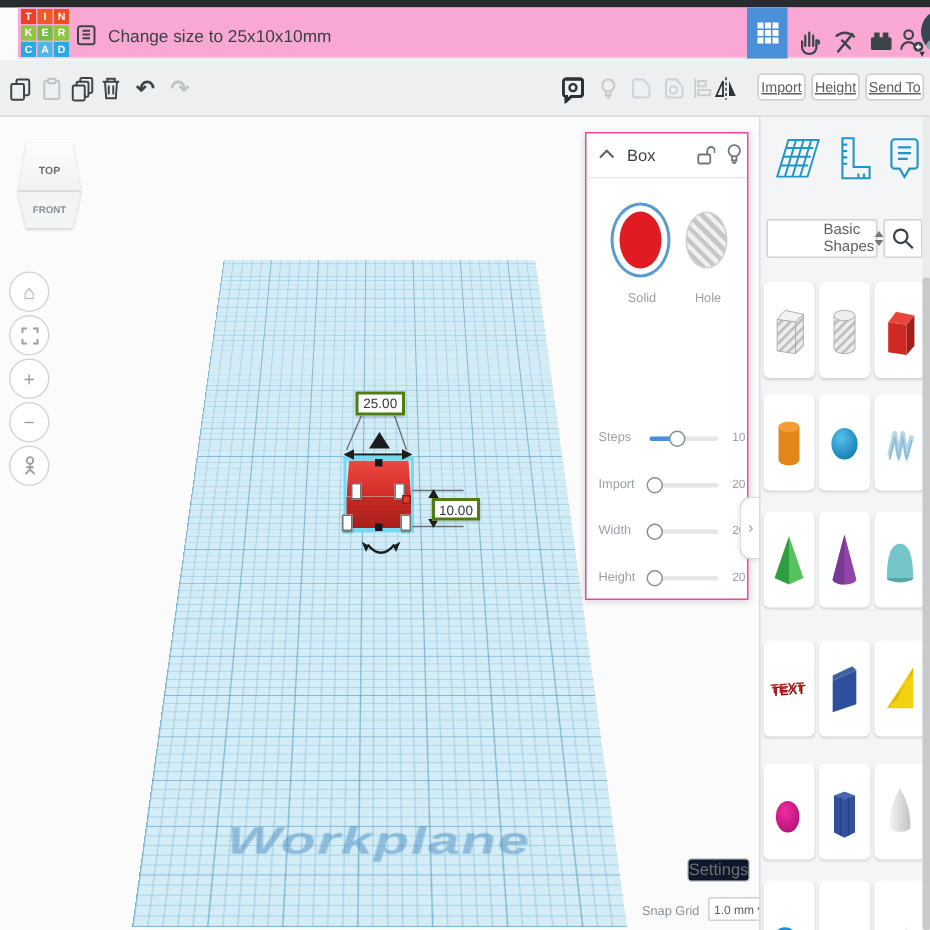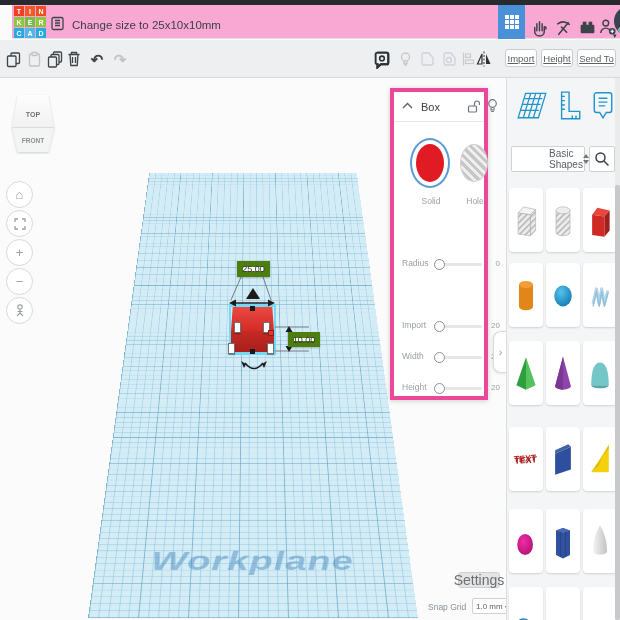--- a/index.html
+++ b/index.html
@@ -54,30 +54,30 @@
   .vctl { position:absolute; left:6px; width:27px; height:27px; border:1px solid #d4d7d9; border-radius:50%; background:#fff;
     display:flex; align-items:center; justify-content:center; color:#9aa0a3; font-size:13px; }
 
   
   .cyan { position:absolute; background:#74d9f4; }
   .box-top { position:absolute; left:231px; top:229px; width:43px; height:24px; background:linear-gradient(#ea4a41,#d32b26); clip-path:polygon(4% 0,96% 0,100% 100%,0 100%); }
   .box-front { position:absolute; left:231px; top:253px; width:43px; height:21px; background:linear-gradient(#c62a24,#a81f1c); }
   .handle-w { position:absolute; width:7px; height:11px; background:#fff; border:1px solid #6e7control3; border:1px solid #6e7378; box-shadow:0 1px 1px rgba(0,0,0,.3); }
   .handle-b { position:absolute; width:5px; height:5px; background:#17191a; }
   .handle-r { position:absolute; width:6px; height:6px; background:#e03b30; border:1px solid #8e1b14; }
-  .dim-label { position:absolute; background:#fff; border:6px solid #4d7c0f; box-shadow:0 1px 2px rgba(0,0,0,.25); font-size:9px; color:#33373a; display:flex; align-items:center; justify-content:center; }
+  .dim-label { position:absolute; background:#fff; border:2px solid #4d7c0f; box-shadow:0 1px 2px rgba(0,0,0,.25); font-size:9px; color:#33373a; display:flex; align-items:center; justify-content:center; }
   .overlay { position:absolute; left:0; top:0; pointer-events:none; }
 
   
-  .settings-btn { position:absolute; left:458px; top:494px; width:42px; height:16px; background:#e5e5e5; border:1px solid #cdd0d2; border-radius:3px; font-size:14px; color:#6b7075; display:flex; align-items:center; justify-content:center; }
+  .settings-btn { position:absolute; left:458px; top:494px; width:42px; height:16px; background:#0f172a; border:1px solid #cdd0d2; border-radius:3px; font-size:11px; color:#6b7075; display:flex; align-items:center; justify-content:center; }
   .snap-label { position:absolute; left:428px; top:524px; font-size:8.5px; color:#8a9094; }
   .snap-dd { position:absolute; left:472px; top:520px; width:40px; height:16px; background:#fff; border:1px solid #cdd0d2; border-radius:2px; font-size:8px; color:#5a6064; display:flex; align-items:center; justify-content:space-between; padding:0 3px; }
 
   
-  .inspector { position:absolute; left:390px; top:88px; width:98px; height:312px; background:#fff; border:4px solid #ec4899; box-shadow:0 1px 5px rgba(0,0,0,.18); }
+  .inspector { position:absolute; left:390px; top:88px; width:109px; height:312px; background:#fff; border:1px solid #ec4899; box-shadow:0 1px 5px rgba(0,0,0,.18); }
   .insp-head { position:absolute; left:0; top:0; width:100%; height:30px; border-bottom:1px solid #e6e8ea; }
   .insp-title { position:absolute; left:27px; top:9px; font-size:11px; color:#3c4043; }
   .swatch-ring { position:absolute; left:16px; top:46px; width:40px; height:50px; border:2px solid #5b9bd5; border-radius:50%; display:flex; align-items:center; justify-content:center; }
   .swatch-solid { width:28px; height:38px; border-radius:50%; background:#e01b24; }
   .swatch-hole { position:absolute; left:66px; top:52px; width:28px; height:38px; border-radius:50%;
     background:repeating-linear-gradient(45deg,#c7c7c7 0 3px,#efefef 3px 6px); border:1px solid #cfcfcf; }
   .swatch-label { position:absolute; top:104px; width:42px; text-align:center; font-size:8.5px; color:#9aa0a4; }
   .srow { position:absolute; left:0; width:113px; height:18px; }
   .slabel { position:absolute; left:8px; top:4px; font-size:8.5px; color:#9aa0a4; }
   .strack { position:absolute; left:42px; top:9px; width:46px; height:3px; background:#e4e6e8; border-radius:2px; }
@@ -372,26 +372,27 @@
       </svg>
     </div>
 
     <div class="swatch-ring">
         <div class="swatch-solid"></div>
       </div>
     <div class="swatch-hole"></div>
     <span class="swatch-label" style="left:16px">Solid</span>
     <span class="swatch-label" style="left:60px">Hole</span>
 
-    <div class="srow" style="top:162px">
-      <span class="slabel">Radius</span>
+    <div class="srow" style="top:193px">
+      <span class="slabel">Steps</span>
       <div class="strack">
-          <div class="sknob" style="left:-2px"></div>
+          <div class="sfill" style="width:40%"></div>
+          <div class="sknob" style="left:calc(40% - 5px)"></div>
         </div>
-      <span class="sval">0</span>
+      <span class="sval">10</span>
     </div>
     <div class="srow" style="top:224px">
       <span class="slabel">Import</span>
       <div class="strack">
           <div class="sknob" style="left:-2px"></div>
         </div>
       <span class="sval">20</span>
     </div>
     <div class="srow" style="top:255px">
       <span class="slabel">Width</span>

